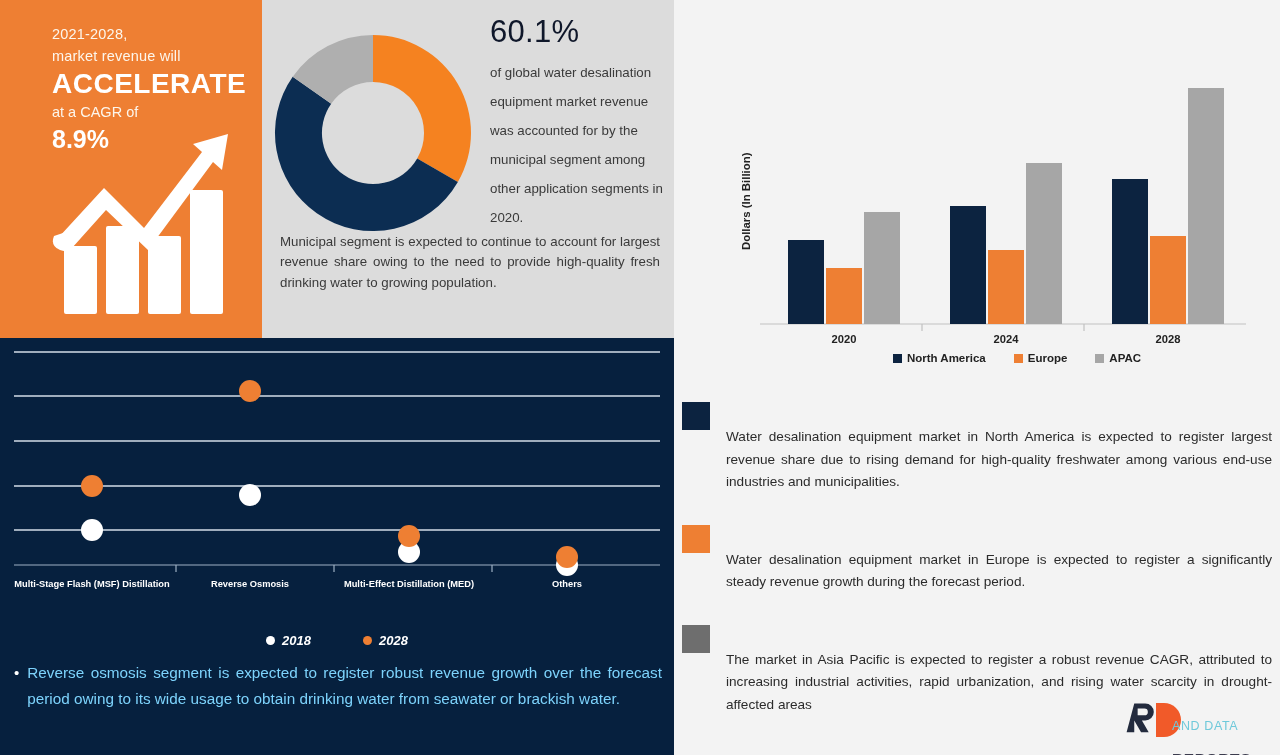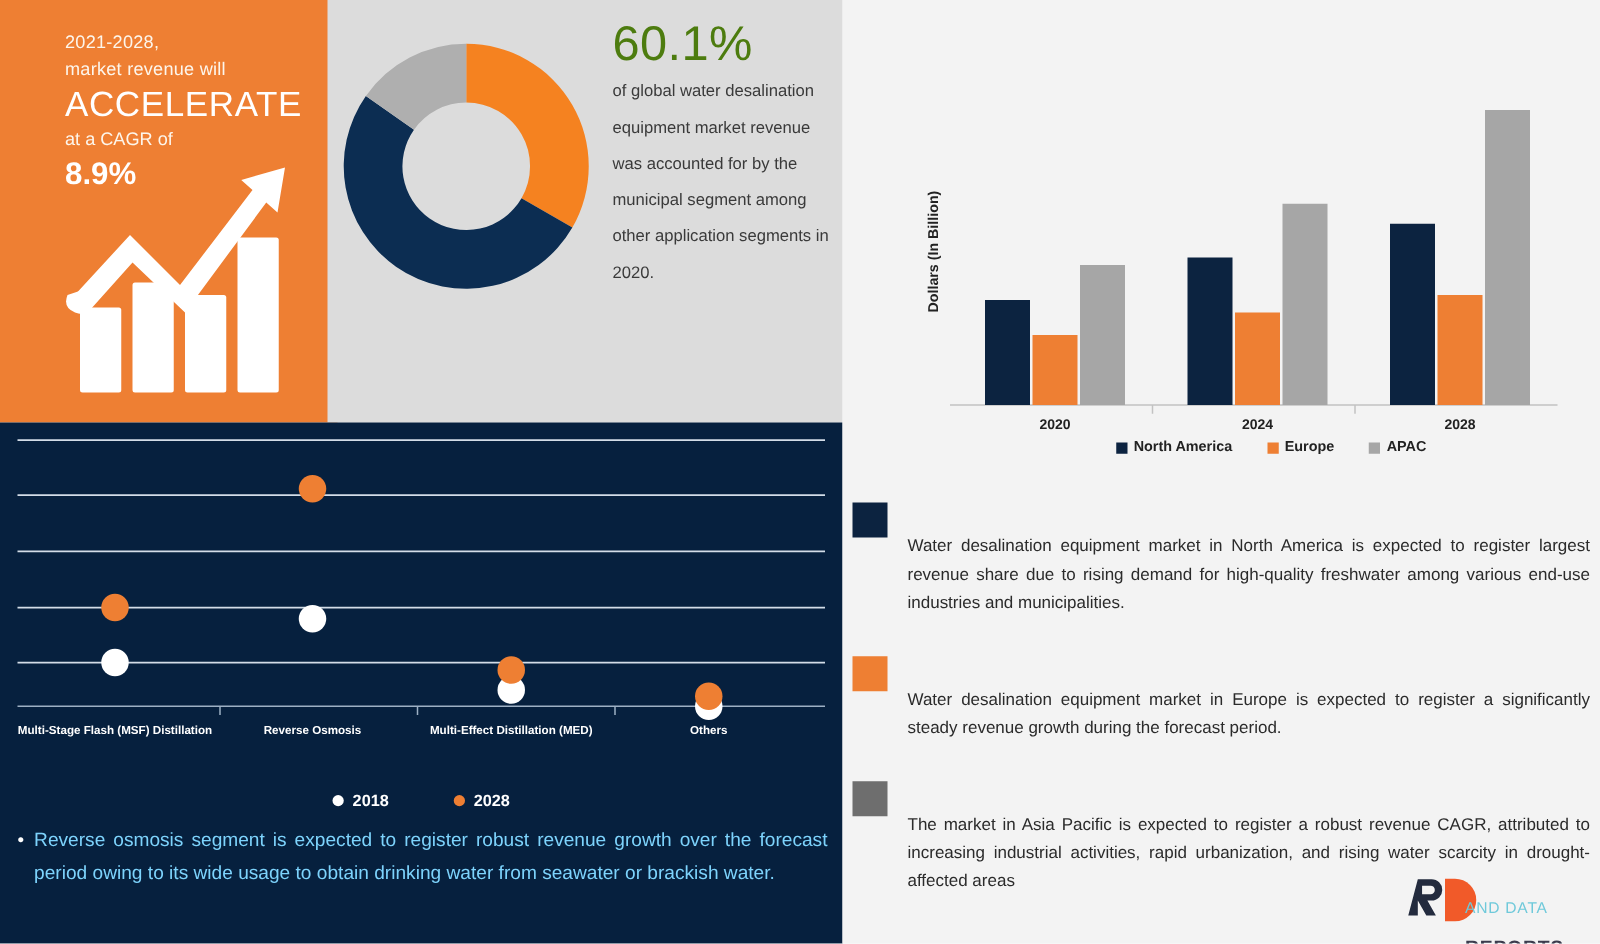--- a/index.html
+++ b/index.html
@@ -3,37 +3,37 @@
 <meta charset="utf-8">
 <style>
   html,body{margin:0;padding:0;background:#ffffff;}
   body{font-family:"Liberation Sans", sans-serif;}
   #page{position:relative;width:1280px;height:755px;overflow:hidden;background:#f3f3f3;}
 
   
   .panel-orange{position:absolute;left:0;top:0;width:270px;height:338px;background:#ee7f33;}
   .hl-line1{position:absolute;left:52px;top:26px;font-size:14.5px;color:#fdf6ec;letter-spacing:.2px;}
   .hl-line2{position:absolute;left:52px;top:48px;font-size:14.5px;color:#fdf6ec;letter-spacing:.2px;}
-  .hl-accel{position:absolute;left:52px;top:68px;font-size:28px;font-weight:normal;color:#ffffff;letter-spacing:.5px;}
+  .hl-accel{position:absolute;left:52px;top:68px;font-size:28px;font-weight:bold;color:#ffffff;letter-spacing:.5px;}
   .hl-cagr{position:absolute;left:52px;top:104px;font-size:14.5px;color:#fdf6ec;}
   .hl-pct{position:absolute;left:52px;top:125px;font-size:25px;font-weight:bold;color:#ffffff;}
   .growth-icon{position:absolute;left:52px;top:118px;width:190px;height:200px;}
 
   
   .panel-grey{position:absolute;left:262px;top:0;width:412px;height:338px;background:#dcdcdc;}
   .donut-wrap{position:absolute;left:8px;top:30px;width:206px;height:206px;}
-  .big-pct{position:absolute;left:228px;top:14px;font-size:39px;color:#4d7c0f;font-weight:normal;letter-spacing:.3px;}
+  .big-pct{position:absolute;left:228px;top:14px;font-size:31px;color:#0f172a;font-weight:normal;letter-spacing:.3px;}
   .pct-body{position:absolute;left:228px;top:58px;width:176px;font-size:13.3px;line-height:29px;color:#3a3a3a;}
   .grey-foot{position:absolute;left:18px;top:232px;width:380px;font-size:13.3px;line-height:20.3px;color:#3a3a3a;text-align:justify;}
 
   
   .panel-navy{position:absolute;left:0;top:338px;width:674px;height:417px;background:#06203e;}
   .dotchart{position:absolute;left:0;top:0;width:674px;height:290px;}
   .dot-legend{position:absolute;left:0;top:282px;width:674px;height:40px;display:flex;justify-content:center;align-items:center;gap:52px;}
-  .dl-item{display:flex;align-items:center;gap:7px;}
+  .dl-item{display:flex;align-items:center;gap:7px;font-style:italic;}
   .dl-dot{width:9px;height:9px;border-radius:50%;display:block;}
   .dl-txt{font-size:13px;color:#ffffff;font-weight:bold;}
   .navy-bullet{position:absolute;left:14px;top:322px;width:648px;display:flex;gap:8px;}
   .nb-mark{color:#ffffff;font-size:15px;line-height:26px;flex:0 0 auto;}
   .nb-text{font-size:15.3px;line-height:26px;color:#7dd3fc;text-align:justify;}
 
   
   .panel-right{position:absolute;left:674px;top:0;width:606px;height:755px;background:#f3f3f3;}
   .barchart{position:absolute;left:10px;top:60px;width:586px;height:290px;}
   .bar-legend{position:absolute;left:0;top:352px;width:686px;display:flex;justify-content:center;align-items:center;gap:28px;}
@@ -80,20 +80,21 @@
 
         <g transform="translate(103,103)">
           <path fill="#f58220" d="M0 -98 A98 98 0 0 1 84.87 49 L44.2 25.5 A51 51 0 0 0 0 -51 Z"></path>
           <path fill="#0c2d52" d="M84.87 49 A98 98 0 0 1 -56.2 80.3 A98 98 0 0 1 -80.3 -56.2 L-41.8 -29.3 A51 51 0 0 0 -29.3 41.8 A51 51 0 0 0 44.2 25.5 Z"></path>
           <path fill="#afafaf" d="M-80.3 -56.2 A98 98 0 0 1 0 -98 L0 -51 A51 51 0 0 0 -41.8 -29.3 Z"></path>
         </g>
       </svg>
     </div>
     <div class="big-pct">60.1%</div>
     <div class="pct-body">of global water desalination equipment market revenue was accounted for by the municipal segment among other application segments in 2020.</div>
+    <div class="grey-foot">Municipal segment is expected to continue to account for largest revenue share owing to the need to provide high-quality fresh drinking water to growing population.</div>
   </div>
 
   <div class="panel-navy">
 
     <svg class="dotchart" viewBox="0 0 674 290">
 
       <line x1="14" y1="14" x2="660" y2="14" stroke="#d3dde8" stroke-width="1.4"></line>
       <line x1="14" y1="58" x2="660" y2="58" stroke="#d3dde8" stroke-width="1.4"></line>
       <line x1="14" y1="103" x2="660" y2="103" stroke="#d3dde8" stroke-width="1.4"></line>
       <line x1="14" y1="148" x2="660" y2="148" stroke="#d3dde8" stroke-width="1.4"></line>

